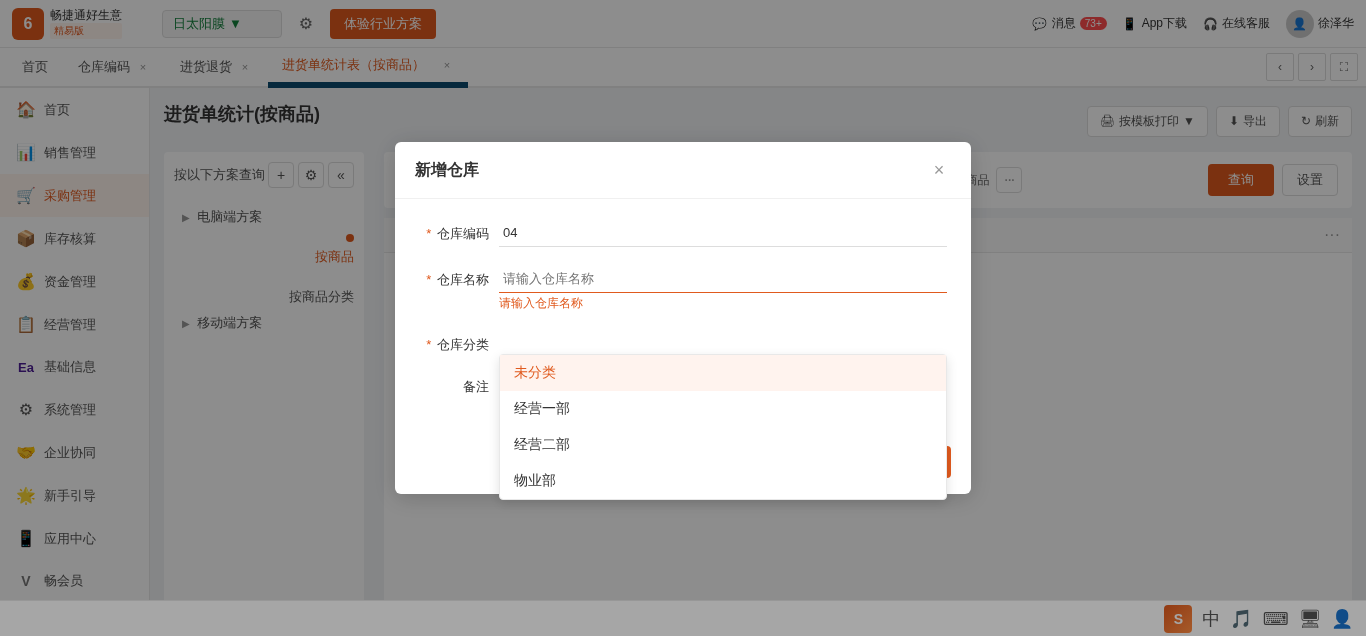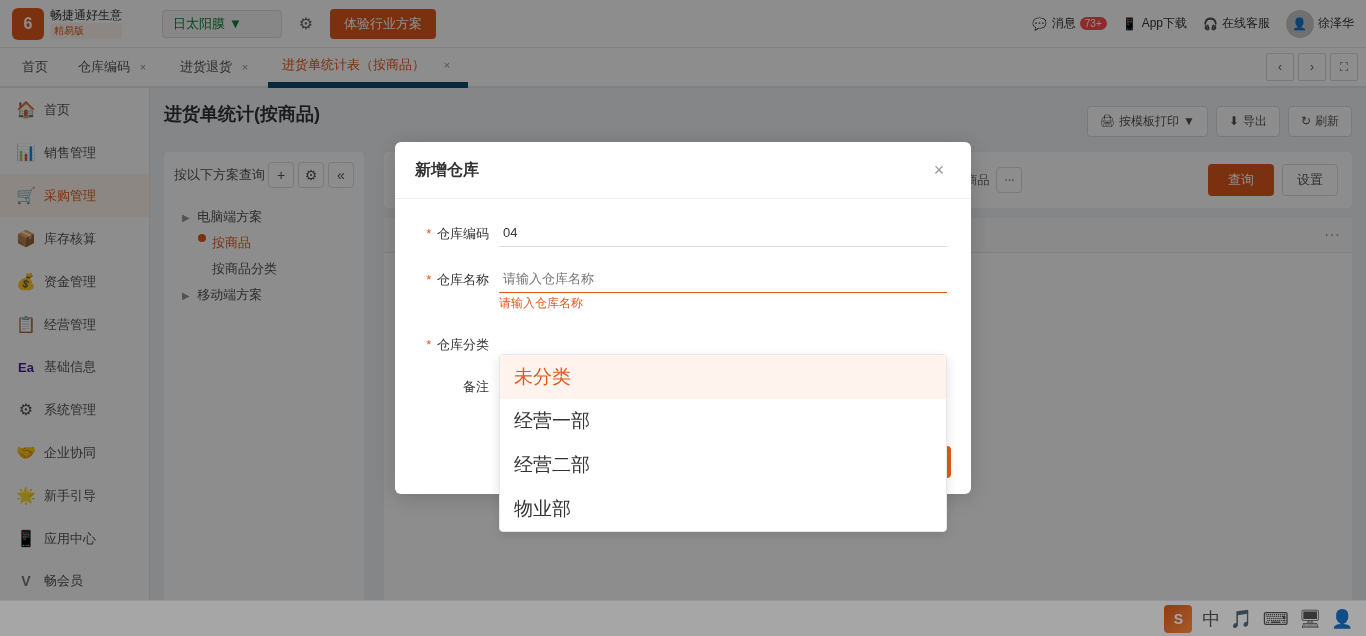--- a/index.html
+++ b/index.html
@@ -269,21 +269,21 @@
       background: white;
       border: 1px solid #e8e8e8;
       border-radius: 4px;
       box-shadow: 0 4px 12px rgba(0,0,0,0.12);
       z-index: 200;
       min-width: 260px;
     }
     .dropdown-item {
       padding: 9px 14px;
       cursor: pointer;
-      font-size: 19px;
+      font-size: 14px;
       color: #333;
     }
     .dropdown-item.selected { background: #fff3ee; color: #e05a1e; }
 
     .modal-footer {
       display: flex;
       justify-content: flex-end;
       padding: 12px 20px 16px;
       gap: 10px;
     }
@@ -336,21 +336,21 @@
 
     .scheme-header {
       display: flex; align-items: center; justify-content: space-between;
       margin-bottom: 8px;
     }
     .scheme-header-title { font-size: 13px; color: #555; }
     .scheme-actions { display: flex; gap: 4px; }
 
     .tree-item { padding: 4px 0 4px 8px; cursor: pointer; font-size: 13px; color: #555; }
     .tree-item .arrow { color: #999; font-size: 10px; margin-right: 4px; }
-    .tree-child { padding: 4px 0 4px 24px; cursor: pointer; font-size: 13px; color: #555; display: flex; align-items: flex-start; gap: 6px; }
+    .tree-child { padding: 4px 0 4px 24px; cursor: pointer; font-size: 13px; color: #555; display: flex; align-items: flex-end; gap: 6px; flex-direction: column; }
     .tree-child.active { color: #e05a1e; }
 
     .right-main {
       flex: 1;
       background: #f0f2f5;
       padding: 0 0 0 10px;
       display: flex;
       flex-direction: column;
       gap: 10px;
     }

